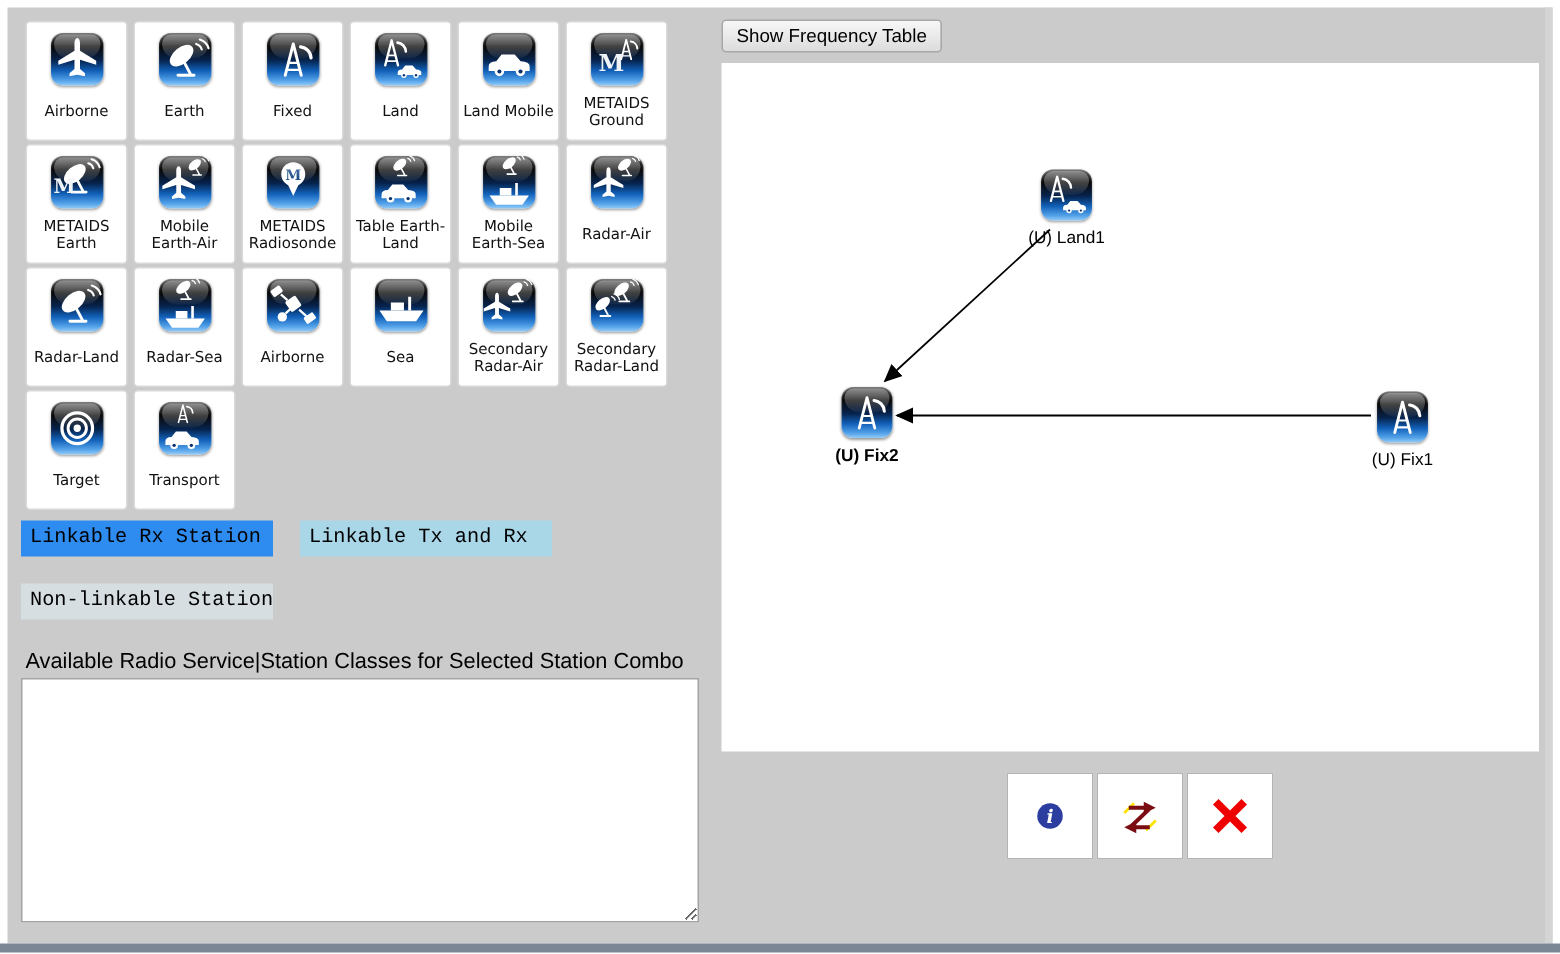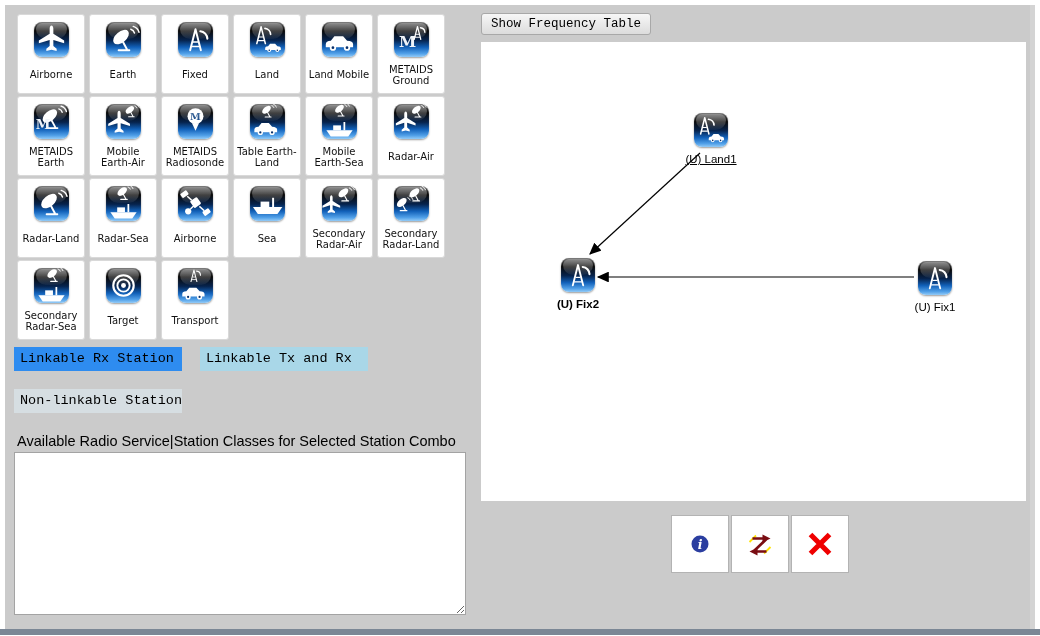--- a/index.html
+++ b/index.html
@@ -29,21 +29,21 @@
   
   #legend { position:absolute; left:14px; top:347px; display:grid; grid-template-columns:168px 168px; grid-auto-rows:24px; column-gap:2px; row-gap:1px;gap:18px; }
   .legend-cell { font-family:"Liberation Mono","DejaVu Sans Mono",monospace; font-size:13.5px; color:#000; line-height:24px; padding-left:6px; white-space:nowrap; overflow:hidden; }
 
   
   #services-label { position:absolute; left:17px; top:433px; font-size:14.5px; color:#000; }
   #services-textarea { position:absolute; left:14px; top:452px; width:452px; height:163px; border:1px solid #a3a3a3; background:#fff; resize:both; font-family:"Liberation Sans",sans-serif; font-size:13px; }
 
   
   #sft-button { position:absolute; left:481px; top:13px; height:22px; padding:0 9px; font-size:12.5px; color:#000;
-      background:linear-gradient(#f7f7f7,#dcdcdc); border:1px solid #a8a8a8; border-radius:3px; cursor:pointer; font-family:Liberation Mono, monospace; }
+      background:linear-gradient(#f7f7f7,#dcdcdc); border:1px solid #a8a8a8; border-radius:3px; cursor:pointer; font-family:Liberation Sans, sans-serif; }
   #diagram-canvas { position:absolute; left:481px; top:42px; width:545px; height:459px; background:#fff; }
   #links-layer { position:absolute; left:0; top:0; }
   .node { position:absolute; width:34px; height:34px; cursor:pointer; }
   .node .app-icon { width:34px; height:34px; }
   .node-label { position:absolute; width:110px; text-align:center; font-size:11.5px; color:#000; }
 
   
   #toolbar { position:absolute; left:671px; top:515px; display:flex; }
   .tool-btn { width:58px; height:58px; background:#fff; border:1px solid #b3b3b3; margin-right:2px;
       display:flex; align-items:center; justify-content:center; cursor:pointer; }
@@ -312,37 +312,20 @@
               <path d="M24.5 6.5a5.5 5.5 0 0 1 3.8 3.8M27 3.5a9 9 0 0 1 6 6" stroke="#fff" stroke-width="1.5" fill="none" stroke-linecap="round"></path>
             </g>
             <g transform="translate(-1,8) scale(0.62)">
               <ellipse cx="14.5" cy="14.5" rx="9.5" ry="5.5" transform="rotate(-40 14.5 14.5)" fill="#fff"></ellipse>
               <path d="M16.5 19.5l4 7.5M12 28h11" stroke="#fff" stroke-width="2" stroke-linecap="round"></path>
               <path d="M24.5 6.5a5.5 5.5 0 0 1 3.8 3.8M27 3.5a9 9 0 0 1 6 6" stroke="#fff" stroke-width="1.5" fill="none" stroke-linecap="round"></path>
             </g>
           </svg>
         </div>
         <div class="tile-label">Secondary Radar-Land</div>
-      </div>
-      <div class="tile">
-        <div class="app-icon" style="width: 35px; height: 35px;">
-          <svg viewBox="0 0 36 36">
-            <g transform="translate(0,6)">
-              <path d="M4.5 22h27l-4.5 6.5H9z" fill="#fff"></path>
-              <path d="M11.5 22v-5h8v5z" fill="#fff"></path>
-              <path d="M23 22v-8.5" stroke="#fff" stroke-width="1.8"></path>
-            </g>
-            <g transform="translate(10,-3) scale(0.6)">
-              <ellipse cx="14.5" cy="14.5" rx="9.5" ry="5.5" transform="rotate(-40 14.5 14.5)" fill="#fff"></ellipse>
-              <path d="M16.5 19.5l4 7.5M12 28h11" stroke="#fff" stroke-width="2" stroke-linecap="round"></path>
-              <path d="M24.5 6.5a5.5 5.5 0 0 1 3.8 3.8M27 3.5a9 9 0 0 1 6 6" stroke="#fff" stroke-width="1.5" fill="none" stroke-linecap="round"></path>
-            </g>
-          </svg>
-        </div>
-        <div class="tile-label">Secondary Radar-Sea</div>
       </div>
       <div class="tile">
         <div class="app-icon" style="width: 35px; height: 35px;">
           <svg viewBox="0 0 36 36">
             <g transform="">
               <circle cx="18" cy="18" r="10.5" stroke="#fff" stroke-width="2.2" fill="none"></circle>
               <circle cx="18" cy="18" r="6.3" stroke="#fff" stroke-width="2" fill="none"></circle>
               <circle cx="18" cy="18" r="2.5" fill="#fff"></circle>
             </g>
           </svg>
@@ -402,21 +385,21 @@
             <g transform="translate(12.5,13) scale(0.62)">
               <path d="M5 25.5v-3q0-3 4.8-3.2l3.4-4.3h8.3l3.8 4.3q5.7 .4 5.7 3.2v3z" fill="#fff"></path>
               <circle cx="11.8" cy="25.8" r="3" fill="#fff"></circle>
               <circle cx="11.8" cy="25.8" r="1.3" fill="#08306b"></circle>
               <circle cx="25.2" cy="25.8" r="3" fill="#fff"></circle>
               <circle cx="25.2" cy="25.8" r="1.3" fill="#08306b"></circle>
             </g>
           </svg>
         </div>
       </div>
-      <div class="node-label" style="left: 175px; top: 111px; text-decoration: underline;">(U) Land1</div>
+      <div class="node-label" style="left: 175px; top: 111px;">(U) Land1</div>
       <div class="node" style="left: 80px; top: 216px;">
         <div class="app-icon" style="width: 34px; height: 34px;">
           <svg viewBox="0 0 36 36">
             <g transform="">
               <path d="M12.5 29L18 7.5 23.5 29" stroke="#fff" stroke-width="2" fill="none" stroke-linejoin="round" stroke-linecap="round"></path>
               <path d="M15.3 20.5h5.4M13.9 25.3h8.2" stroke="#fff" stroke-width="1.5"></path>
               <path d="M23 9.5a8 8 0 0 1 7.2 7.6" stroke="#fff" stroke-width="2.2" fill="none" stroke-linecap="round"></path>
             </g>
           </svg>
         </div>

